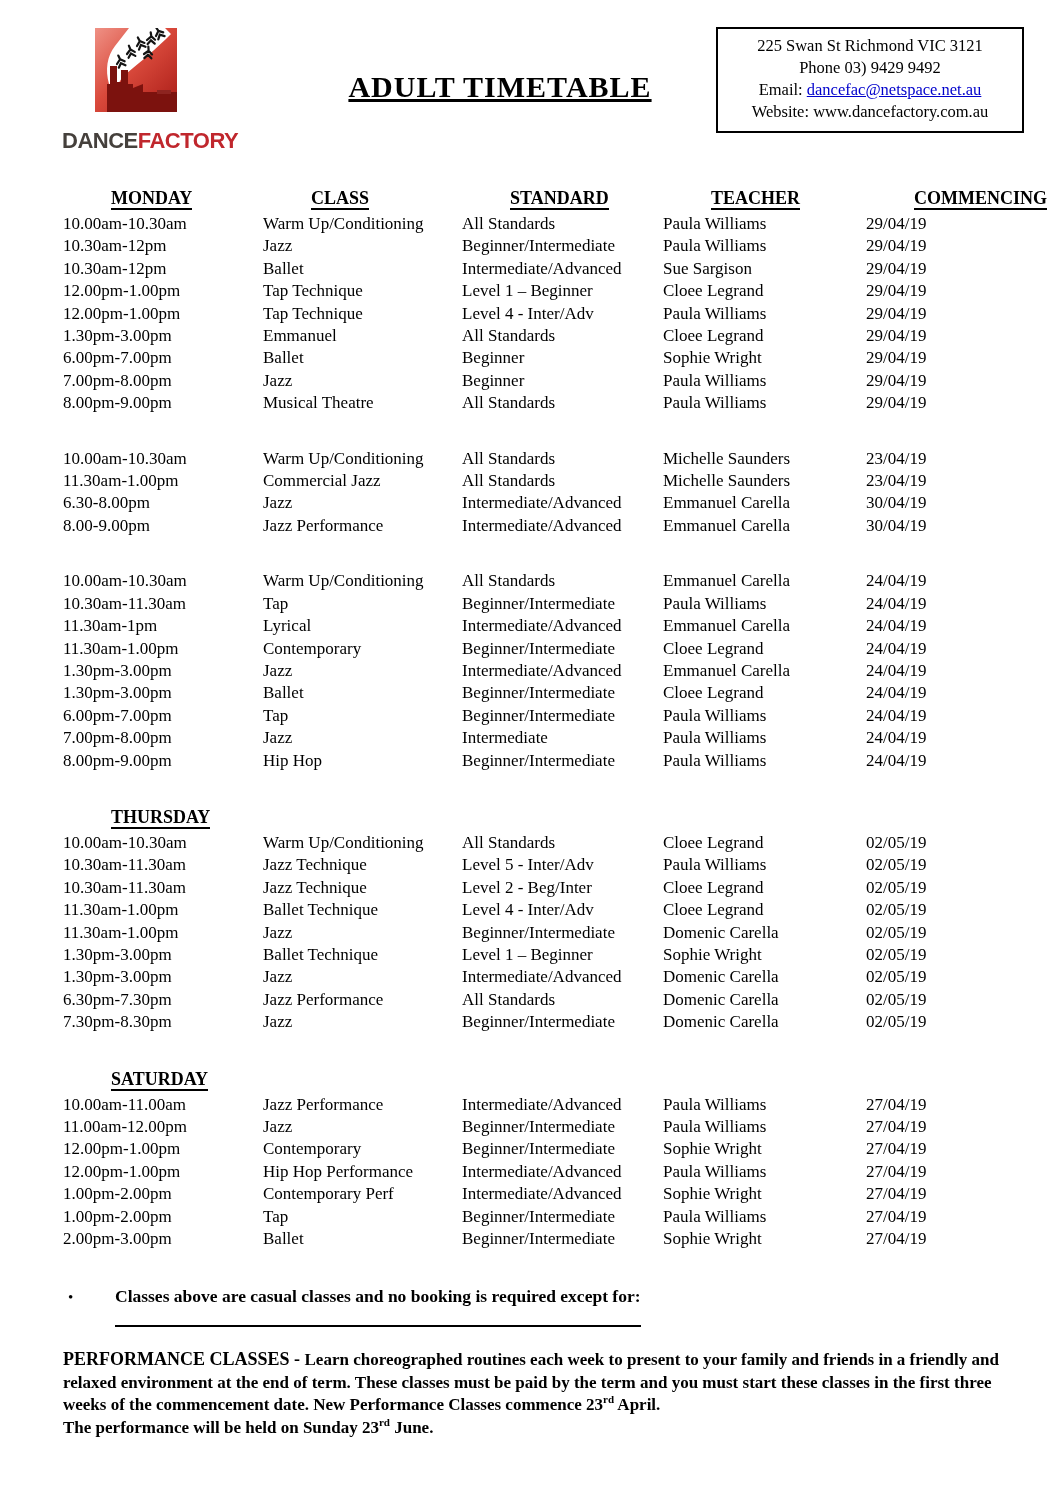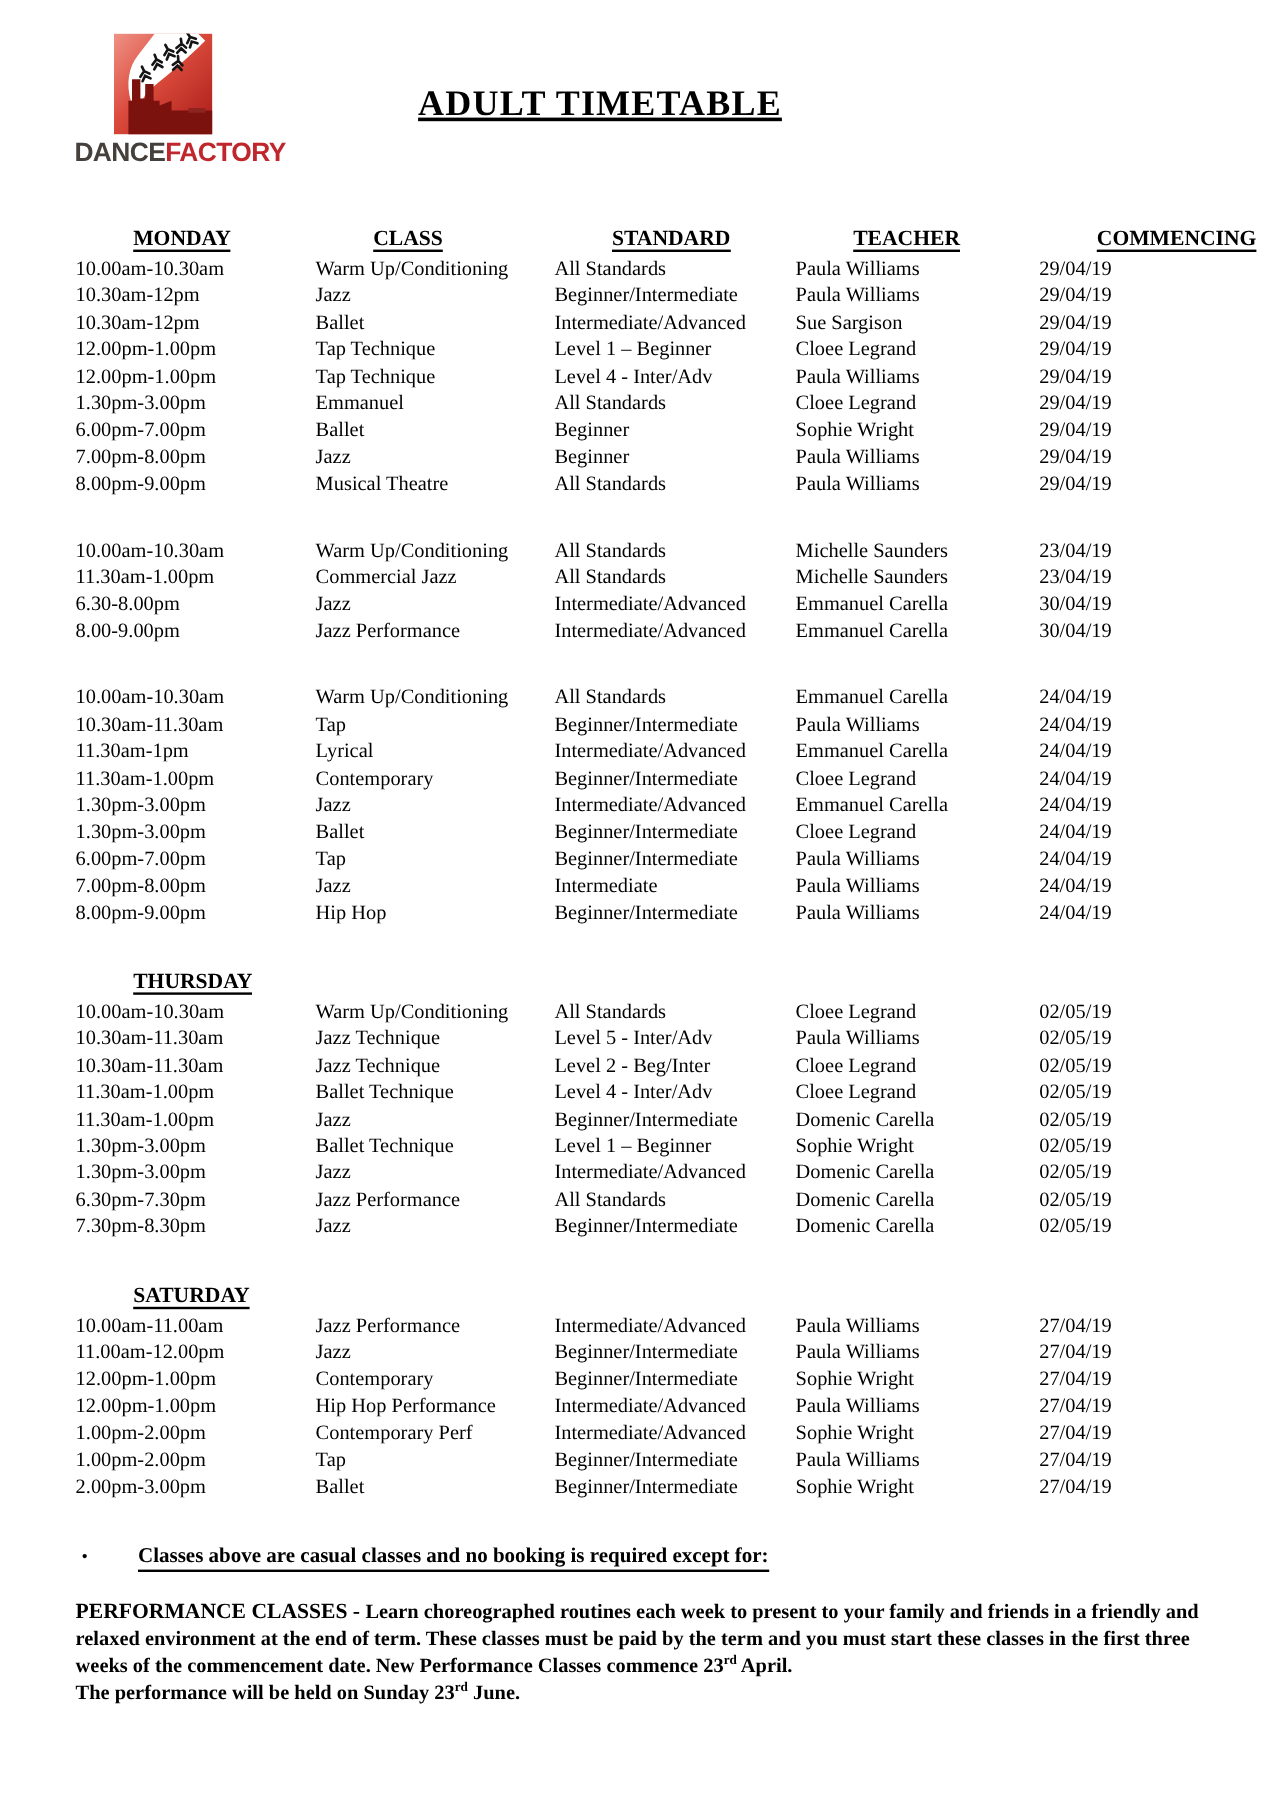--- a/index.html
+++ b/index.html
@@ -10,21 +10,21 @@
     position: relative;
     overflow: hidden;
   }
   
   .page-header { position: relative; height: 186px; }
   .logo-block { position: absolute; left: 62px; top: 28px; width: 170px; }
   .logo-square { display: block; margin-left: 33px; }
   .logo-word {
     font-family: "Liberation Sans", "DejaVu Sans", sans-serif;
     font-weight: bold; font-size: 22px; letter-spacing: -0.5px;
-    margin-top: 2px; white-space: nowrap;
+    margin-top: 16px; white-space: nowrap;
   }
   .logo-word .w1 { color: #45403c; }
   .logo-word .w2 { color: #c0272d; }
   .doc-title {
     position: absolute; left: 270px; top: 70px; width: 460px;
     text-align: center; font-weight: bold; font-size: 30px;
     letter-spacing: 1px; white-space: nowrap; text-decoration: underline;
   }
   .contact-box {
     position: absolute; left: 716px; top: 27px; width: 284px;
@@ -48,21 +48,21 @@
     display: inline-block; font-weight: bold; font-size: 18px;
     border-bottom: 2px solid #000; padding-bottom: 0px; line-height: 20px; margin-left: 48px;
   }
   .t-cell { overflow: visible; }
   
   .notes { margin-left: 63px; width: 947px; margin-top: 36px; }
   .bullet-line { display: flex; align-items: baseline; font-size: 17.5px; }
   .bullet-glyph { width: 47px; padding-left: 5px; font-size: 15px; }
   .bullet-text {
     font-weight: bold;
-    border-bottom: 2px solid #000; padding-bottom: 1px;
+    border-bottom: 2px solid #000; padding-bottom: 18px;
   }
   .note-para { margin: 21px 0 0 0; font-size: 17px; line-height: 22.4px; font-weight: bold; }
   .note-para b { font-size: 18px; }
   .note-para sup { font-size: 11px; line-height: 0; }
 </style>
 </head>
 <body>
 
 <div class="page-header">
 
@@ -91,20 +91,26 @@
       <path d="M15 38 h7 v16 h4 v-12 h7 v14 h5 v4 l10 -4 v8 h34 v20 H12 V56 h3 Z" fill="#7c120e"></path>
       <rect x="62" y="62" width="14" height="4" fill="#8d2420"></rect>
     </svg>
     <div class="logo-word">
       <span class="w1">DANCE</span><span class="w2">FACTORY</span>
     </div>
   </div>
 
   <div class="doc-title">ADULT TIMETABLE</div>
 
+  <div class="contact-box">
+    <div>225 Swan St Richmond VIC 3121</div>
+    <div>Phone 03) 9429 9492</div>
+    <div><span>Email: </span><a class="email-link" href="#">dancefac@netspace.net.au</a></div>
+    <div><span>Website: </span><span>www.dancefactory.com.au</span></div>
+  </div>
 </div>
 
 <div class="timetable">
     <div class="day-section">
       <div class="t-row header-row">
         <div class="t-cell"><span class="hdr">MONDAY</span></div>
         <div class="t-cell"><span class="hdr">CLASS</span></div>
         <div class="t-cell"><span class="hdr">STANDARD</span></div>
         <div class="t-cell"><span class="hdr">TEACHER</span></div>
         <div class="t-cell"><span class="hdr">COMMENCING</span></div>

